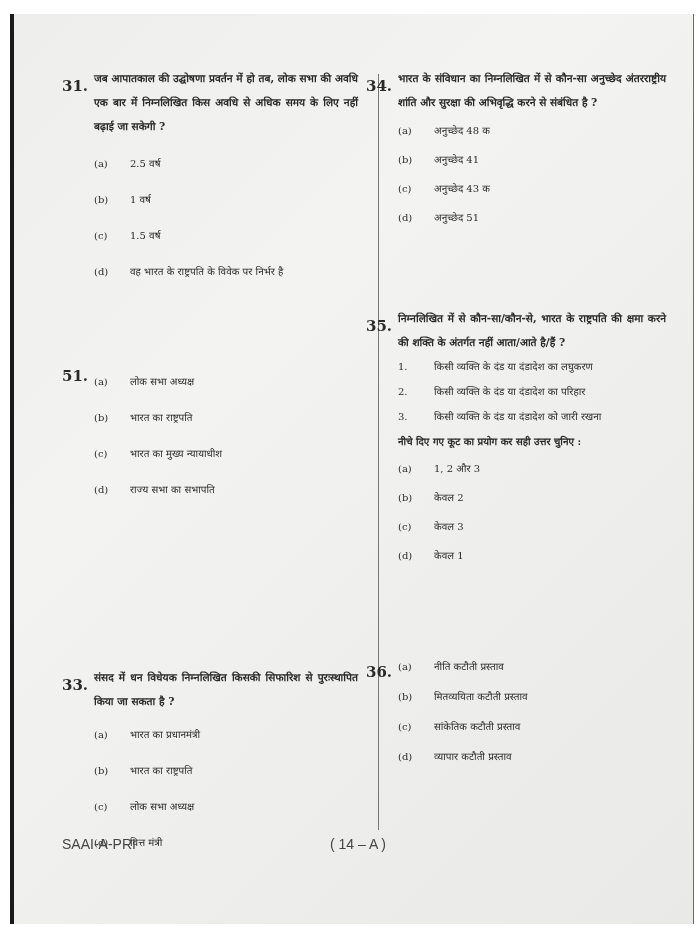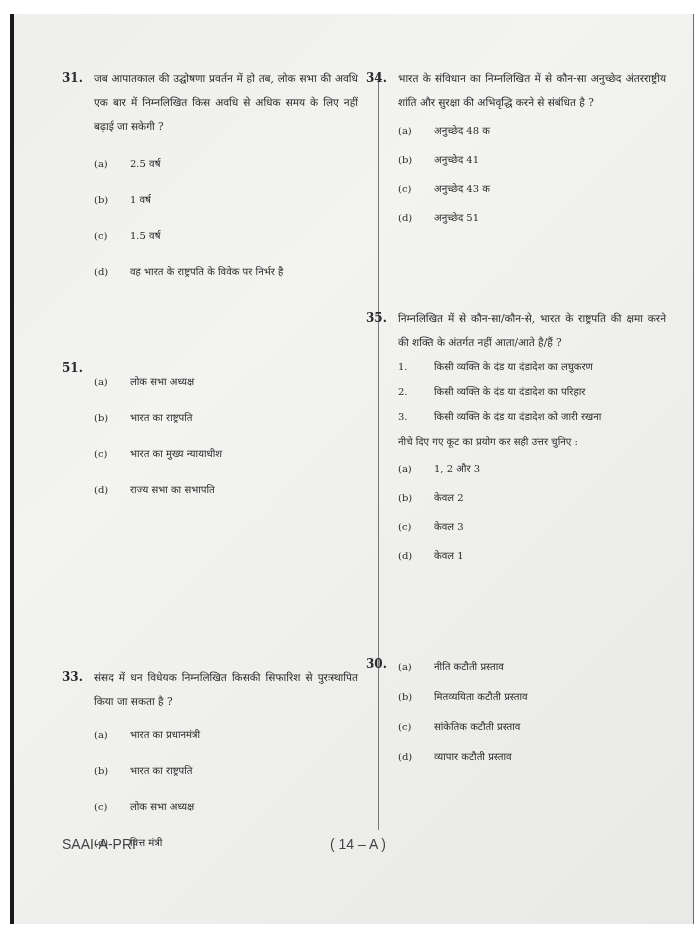--- a/index.html
+++ b/index.html
@@ -25,27 +25,28 @@
     width: 1px; height: 756px;
     background: #777;
   }
   .q {
     position: absolute;
     font-size: 10.5px;
     line-height: 24px;
   }
   .q .num {
     position: absolute;
-    left: 0; top: 0;
+    left: 0; top: 8px;
     font-weight: bold;
-    font-size: 12px;
+    font-size: 15px;
   }
   .q .stem {
     margin-left: 32px;
     text-align: justify;
+    font-weight: bold;
   }
   .opt {
     display: flex;
     margin-left: 32px;
     font-size: 10px;
   }
   .opt .lbl { width: 36px; flex: none; }
   .stmt {
     display: flex;
     margin-left: 32px;
@@ -182,21 +183,21 @@
       <span class="lbl">(c)</span>
       <span>केवल 3</span>
     </div>
   <div class="opt" style="line-height:29px">
       <span class="lbl">(d)</span>
       <span>केवल 1</span>
     </div>
 </div>
 
 <div class="q" style="left:366px; top:652px; width:300px;">
-  <span class="num">30.</span>
+  <span class="num">36.</span>
   <div class="opt" style="line-height:30px">
       <span class="lbl">(a)</span>
       <span>नीति कटौती प्रस्ताव</span>
     </div>
   <div class="opt" style="line-height:30px">
       <span class="lbl">(b)</span>
       <span>मितव्ययिता कटौती प्रस्ताव</span>
     </div>
   <div class="opt" style="line-height:30px">
       <span class="lbl">(c)</span>

